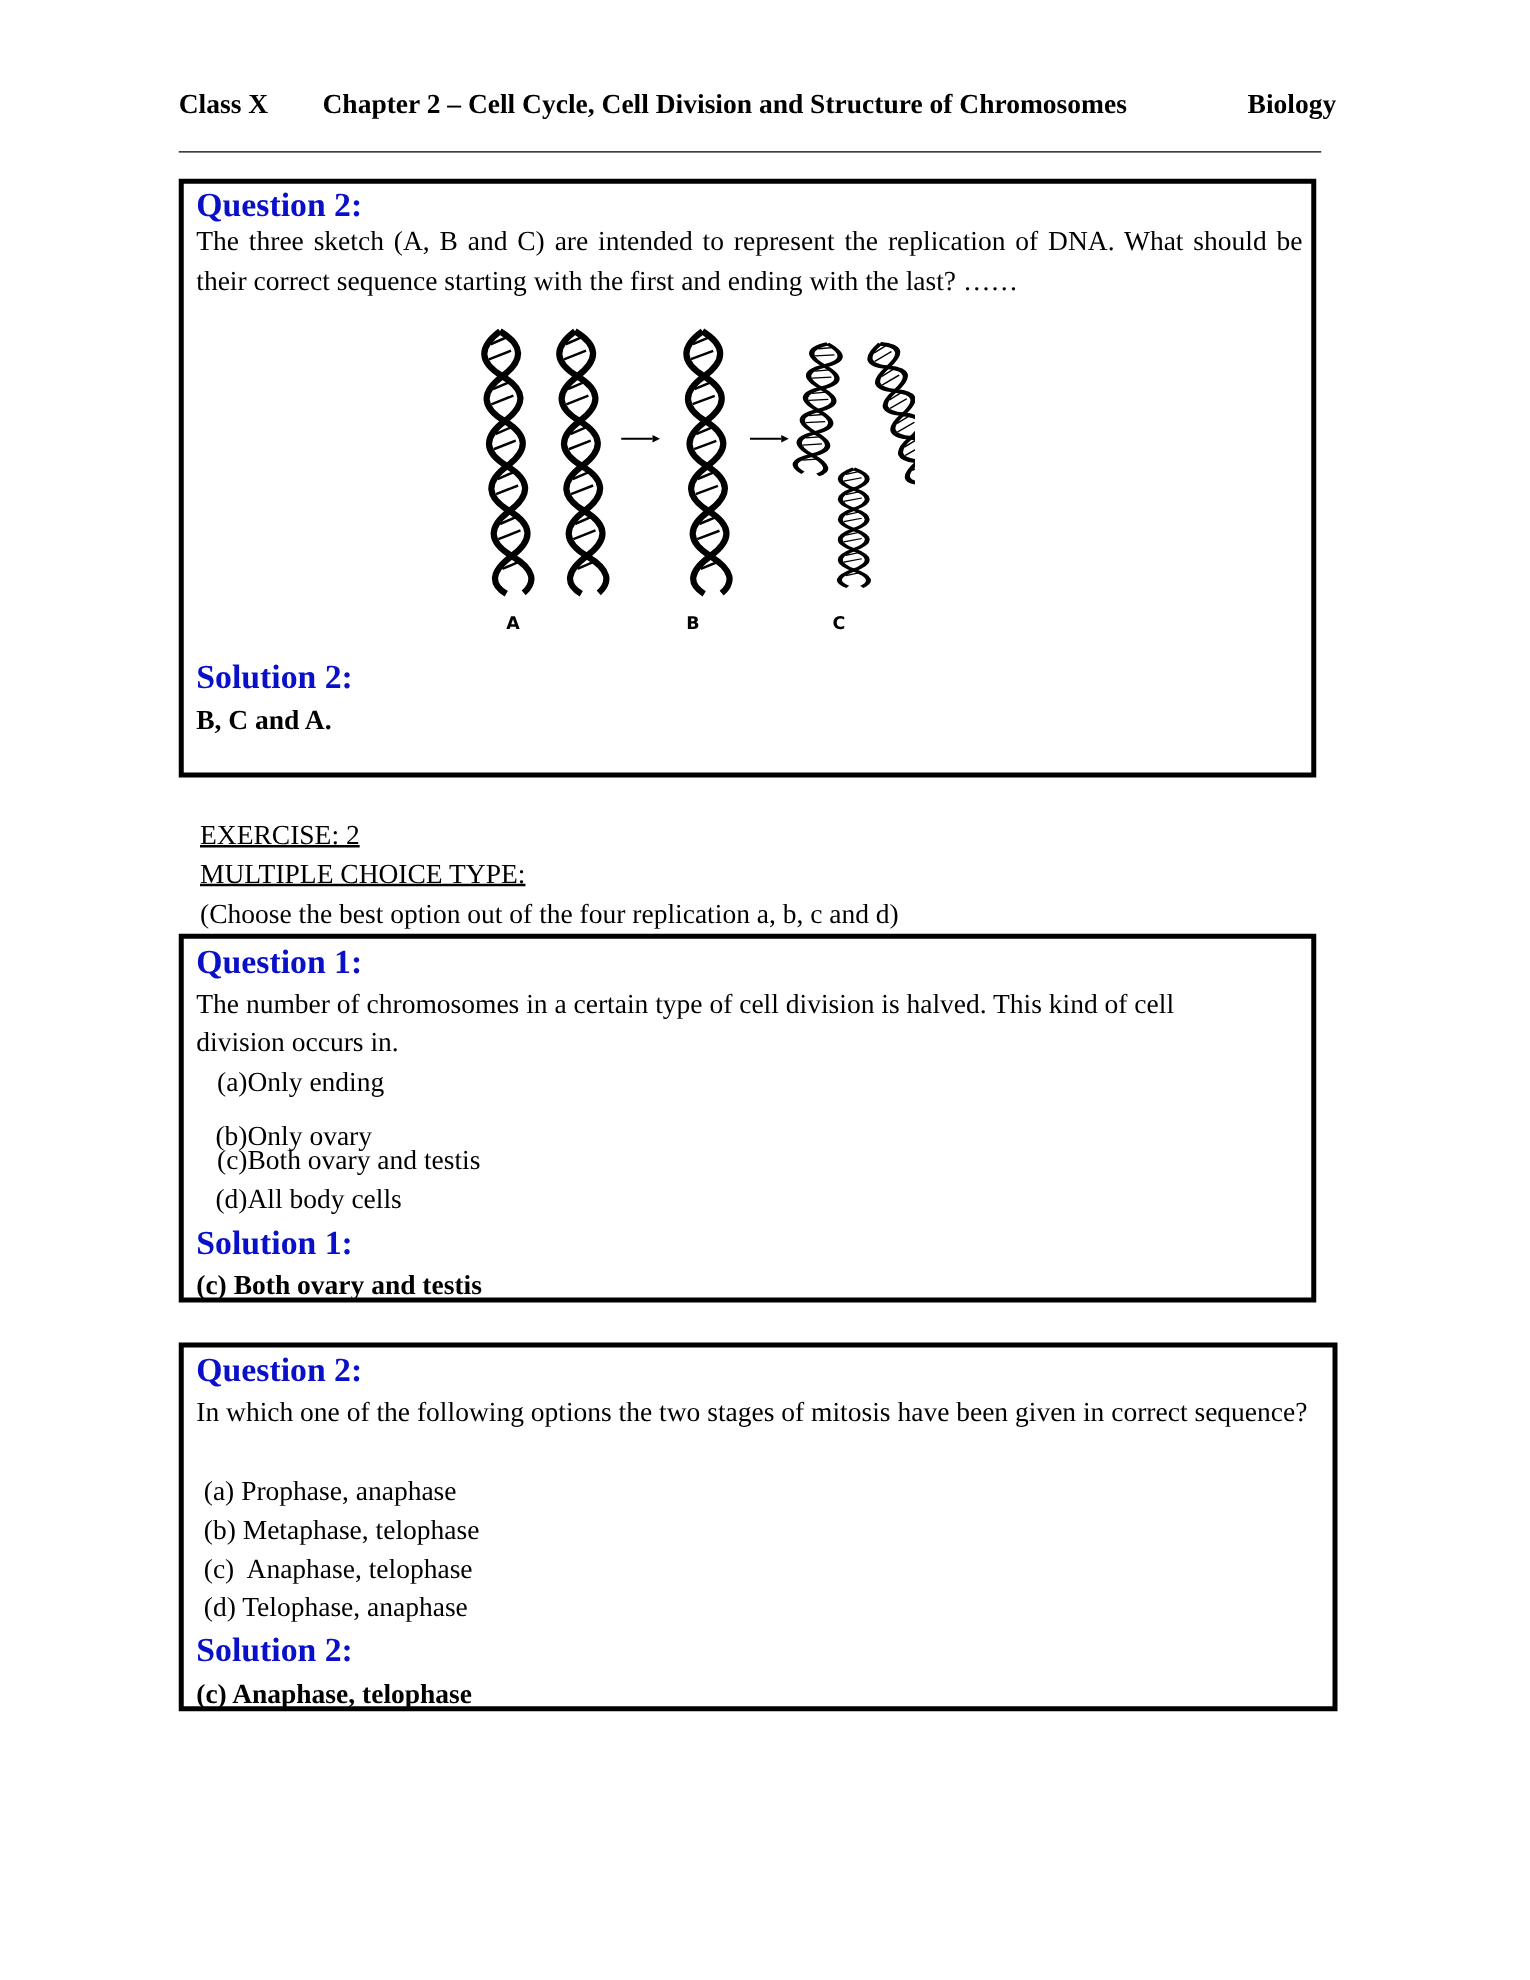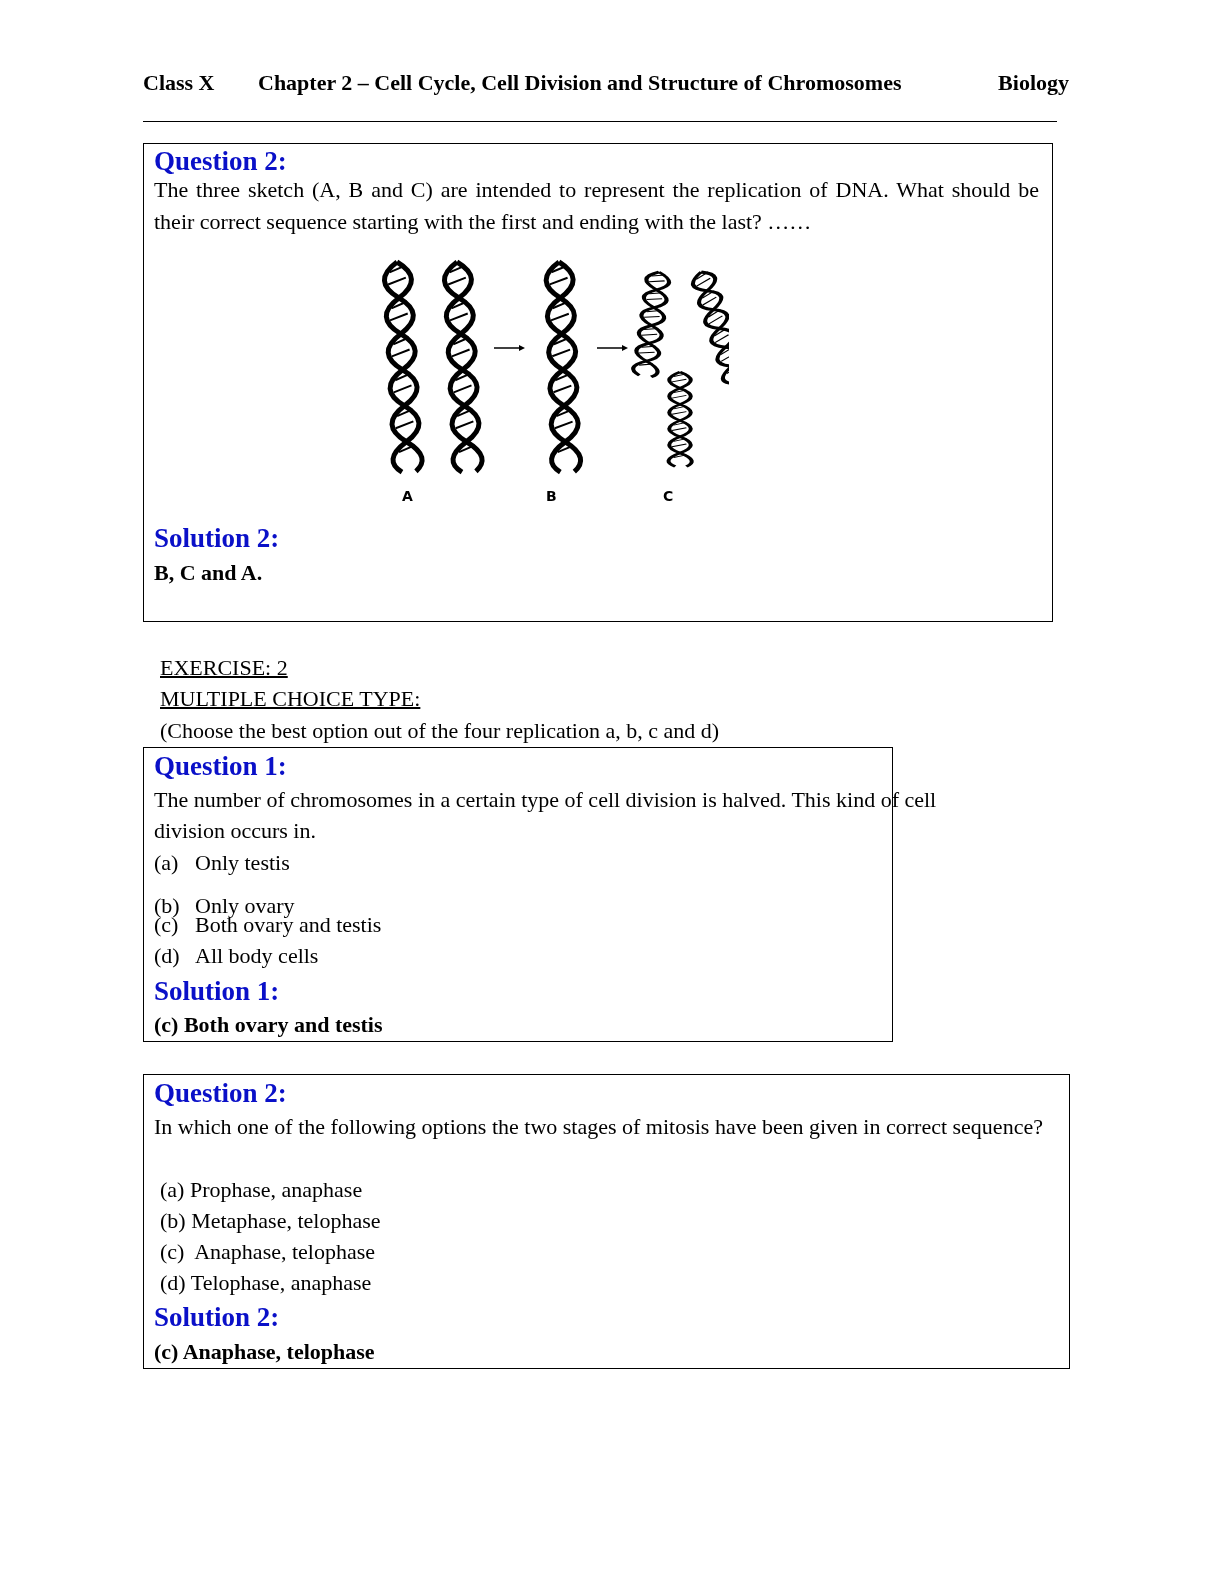--- a/index.html
+++ b/index.html
@@ -6,21 +6,21 @@
   body { width: 1224px; height: 1584px; position: relative; overflow: hidden;
          font-family: "Liberation Serif", "DejaVu Serif", serif; color: #000; }
   .header { position: absolute; top: 70px; left: 143px; width: 926px; height: 32px;
             font-weight: bold; font-size: 22px; text-decoration: underline; }
   .header span { position: absolute; top: 0; white-space: nowrap; }
   .h-class { left: 0; }
   .h-chapter { left: 115px; }
   .h-subject { right: 0; }
   .header-rule { position: absolute; top: 121px; left: 143px; width: 914px; height: 0;
                  border-top: 1.5px solid #000; }
-  .box { position: absolute; border: 1px solid #000000; box-sizing: border-box; }
+  .box { position: absolute; border: 4px solid #000000; box-sizing: border-box; }
   .blue-title { color: #0a10c8; font-weight: bold; font-size: 27px; line-height: 32px; }
   .para { font-size: 22px; line-height: 31.5px; }
   .bold { font-weight: bold; font-size: 22px; line-height: 31px; }
   .abs { position: absolute; white-space: nowrap; }
   .justify { text-align: justify; text-align-last: left; }
   .opt { font-size: 22px; line-height: 31px; white-space: nowrap; }
   .opt .lbl { display: inline-block; width: 41px; }
   .ex { font-weight: normal; font-size: 22px; line-height: 31.5px; }
   .ex u { text-decoration: underline; text-decoration-thickness: 1.5px; }
   .fig { position: absolute; }
@@ -87,26 +87,26 @@
 </div>
 
 <div class="abs ex" style="left:160px; top:652px;">
   <u>EXERCISE: 2</u>
 </div>
 <div class="abs ex" style="left:160px; top:683px;">
   <u>MULTIPLE CHOICE TYPE:</u>
 </div>
 <div class="abs ex" style="left:160px; top:715px;">(Choose the best option out of the four replication a, b, c and d)</div>
 
-<div class="box" style="left:143px; top:747px; width:750px; height:295px;">
+<div class="box" style="left:143px; top:747px; width:910px; height:295px;text-align:right;">
   <div class="abs blue-title" style="left:10px; top:2px;">Question 1:</div>
   <div class="abs para" style="left:10px; top:36px;">The number of chromosomes in a certain type of cell division is halved. This kind of cell</div>
   <div class="abs para" style="left:10px; top:67px;">division occurs in.</div>
   <div class="abs opt" style="left:10px; top:99px;">
-    <span class="lbl">(a)</span><span>Only testis</span>
+    <span class="lbl">(a)</span><span>Only ending</span>
   </div>
   <div class="abs opt" style="left:10px; top:142px;">
     <span class="lbl">(b)</span><span>Only ovary</span>
   </div>
   <div class="abs opt" style="left:10px; top:161px;">
     <span class="lbl">(c)</span><span>Both ovary and testis</span>
   </div>
   <div class="abs opt" style="left:10px; top:192px;">
     <span class="lbl">(d)</span><span>All body cells</span>
   </div>

